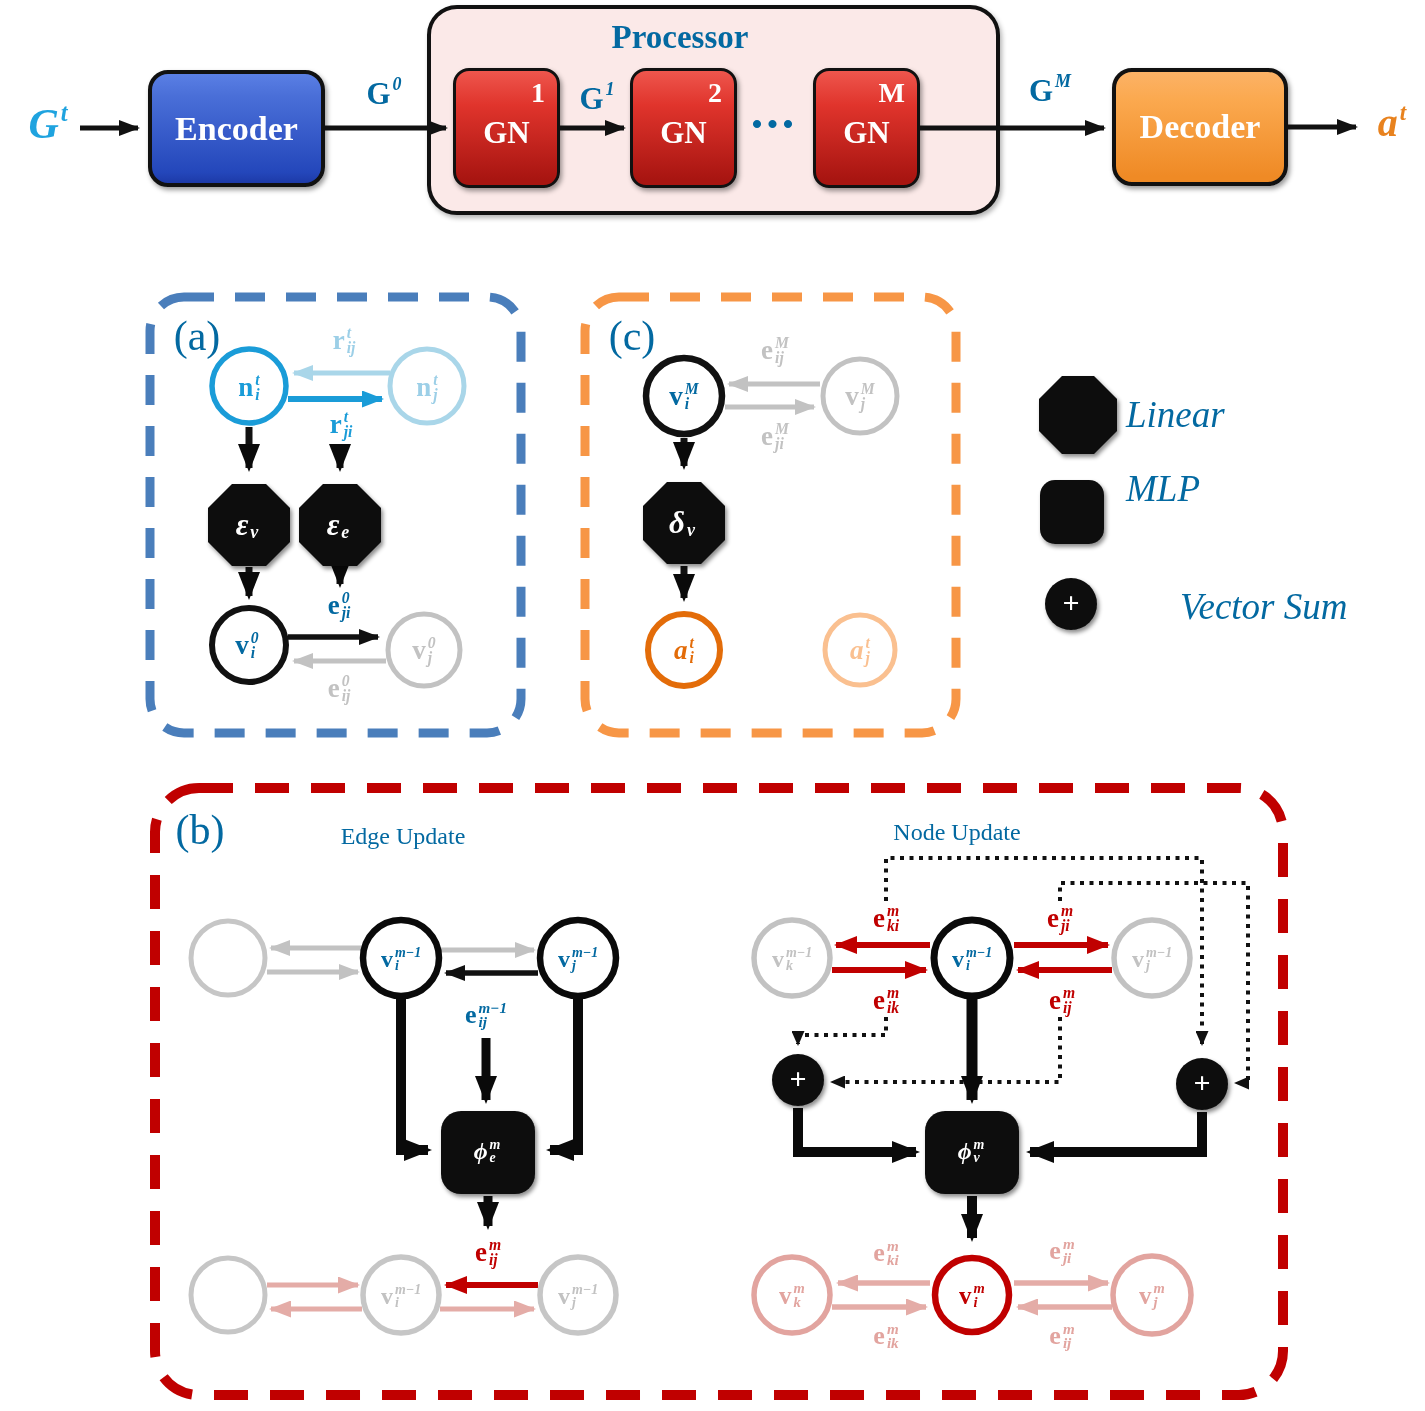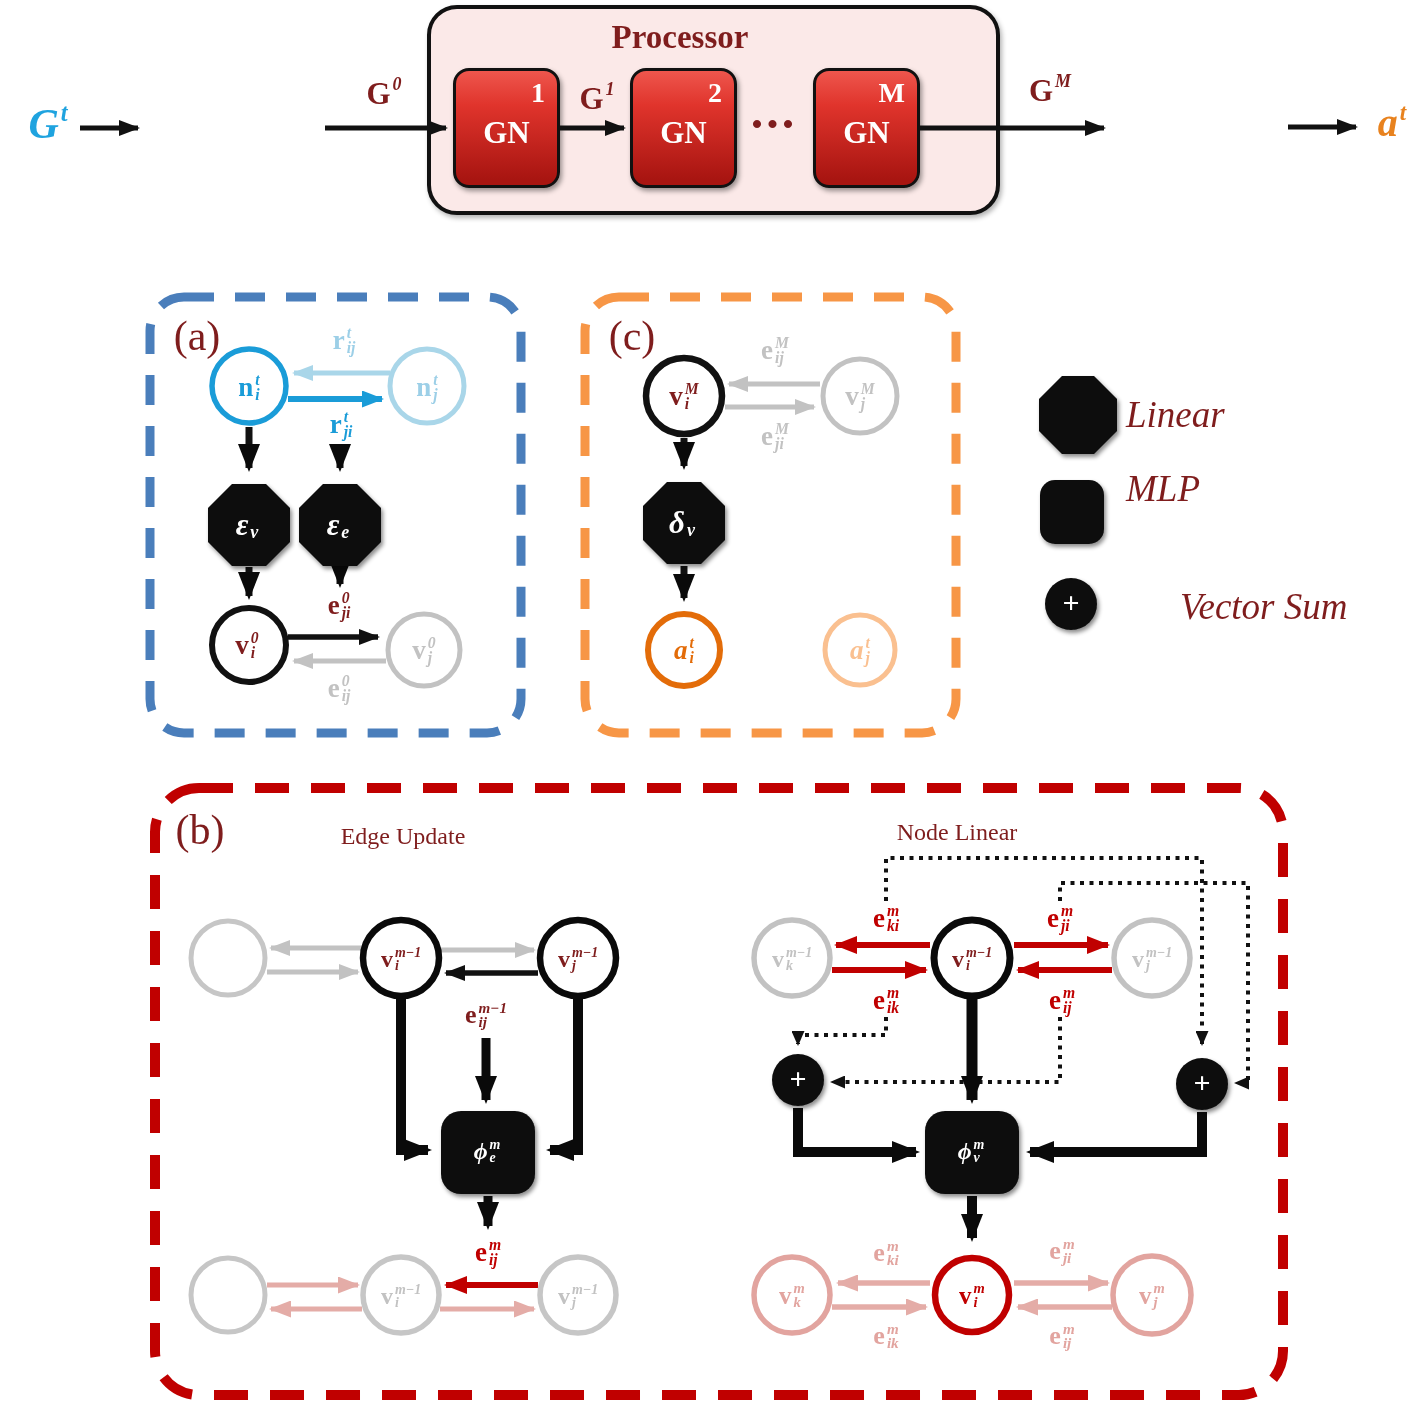--- a/index.html
+++ b/index.html
@@ -25,43 +25,49 @@
   .math { display:inline-flex; align-items:center; font-weight:700; }
   .mss  { display:inline-flex; flex-direction:column; justify-content:center;
           line-height:0.95; font-size:58%; margin-left:2px; text-align:left; font-weight:700; }
   .msup,.msub { display:block; font-style:italic; }
   .it { font-style:italic; }
 
   .s24{font-size:24px}.s25{font-size:25px}.s26{font-size:26px}.s27{font-size:27px}
   .s30{font-size:30px}.s31{font-size:31px}.s33{font-size:33px}.s36{font-size:24px}
   .s37{font-size:37px}.s40{font-size:40px}.s42{font-size:42px}
 
-  .cK{color:#7f1d1d} .cW{color:#ffffff} .cG{color:#c2c2c2}
+  .cK{color:#0369a1} .cW{color:#ffffff} .cG{color:#c2c2c2}
   .cCY{color:#1A9CD8} .cCL{color:#9CCFE7} .cIN{color:#1FA3DF}
   .cR{color:#C00000} .cP{color:#E2A49F}
   .cO{color:#E36C09} .cOF{color:#FAC090} .cOUT{color:#E8821E}
   .dots { letter-spacing:5px; font-weight:700; }
 </style>
 </head>
 <body>
 
 <div id="stage">
 
   <div class="pbox proc" style="left:427px;top:5px;width:573px;height:210px;"></div>
+  <div class="pbox enc" style="left:148px;top:70px;width:177px;height:117px;">
+    <span class="boxlabel">Encoder</span>
+  </div>
   <div class="pbox gn" style="left:453px;top:68px;width:107px;height:120px;">
     <span class="boxlabel" style="margin-top:10px">GN</span>
     <span class="gn-sup">1</span>
   </div>
   <div class="pbox gn" style="left:630px;top:68px;width:107px;height:120px;">
     <span class="boxlabel" style="margin-top:10px">GN</span>
     <span class="gn-sup">2</span>
   </div>
   <div class="pbox gn" style="left:813px;top:68px;width:107px;height:120px;">
     <span class="boxlabel" style="margin-top:10px">GN</span>
     <span class="gn-sup">M</span>
+  </div>
+  <div class="pbox dec" style="left:1112px;top:68px;width:176px;height:118px;">
+    <span class="boxlabel">Decoder</span>
   </div>
 
   <svg id="art" width="1425" height="1411" viewBox="0 0 1425 1411">
     <defs>
       <marker id="mk-k" markerUnits="userSpaceOnUse" markerWidth="21" markerHeight="16" refX="19" refY="8" orient="auto">
           <polygon points="0,0 21,8 0,16" fill="#111"></polygon>
         </marker>
       <marker id="mk-K" markerUnits="userSpaceOnUse" markerWidth="28" markerHeight="22" refX="24" refY="11" orient="auto">
           <polygon points="0,0 28,11 0,22" fill="#0a0a0a"></polygon>
         </marker>
@@ -335,21 +341,21 @@
       </span>
     </div>
 
   <div class="lbl left s37 cK" style="left:1126px;top:414px">Linear</div>
   <div class="lbl left s37 cK" style="left:1126px;top:488px">MLP</div>
   <div class="lbl left s37 cK" style="left:1180px;top:606px">Vector Sum</div>
   <div class="lbl s30 cW" style="left:1071px;top:603px;font-weight:700">+</div>
 
   <div class="lbl s42 cK" style="left:200px;top:830px">(b)</div>
   <div class="lbl s36 cK" style="left:403px;top:836px">Edge Update</div>
-  <div class="lbl s36 cK" style="left:957px;top:832px">Node Linear</div>
+  <div class="lbl s36 cK" style="left:957px;top:832px">Node Update</div>
 
   <div class="lbl math s24 cK" style="left:401px;top:959px">
       <span class="mb">v</span>
       <span class="mss">
         <span class="msup">m−1</span>
         <span class="msub">i</span>
       </span>
     </div>
   <div class="lbl math s24 cK" style="left:578px;top:959px">
       <span class="mb">v</span>

